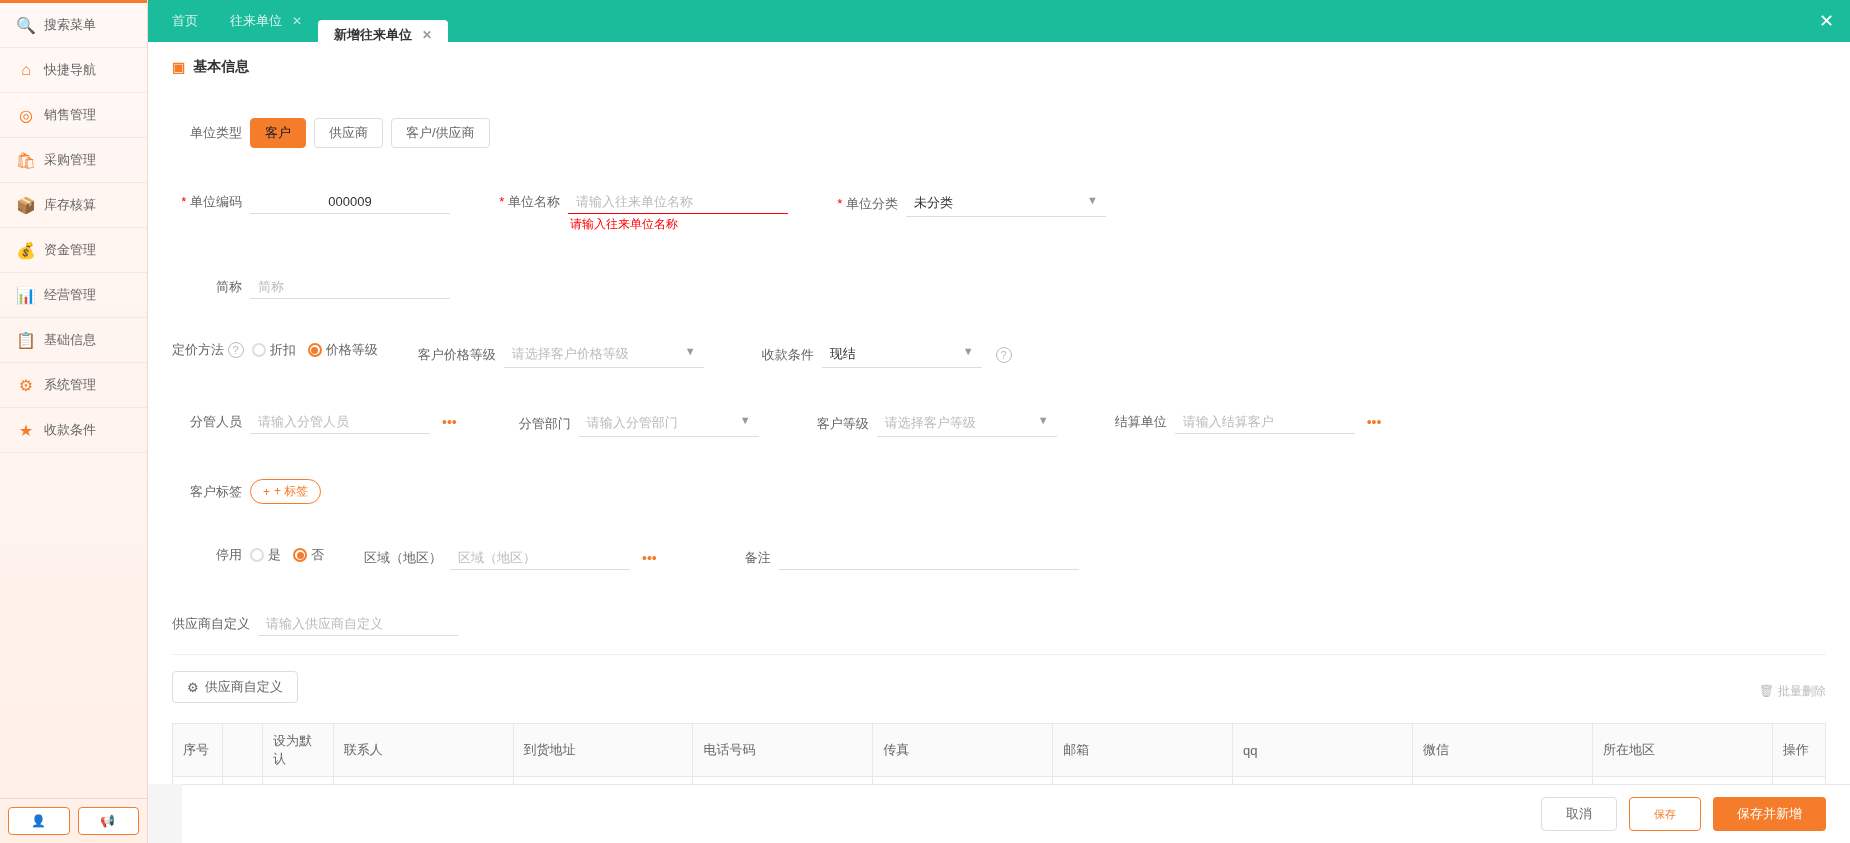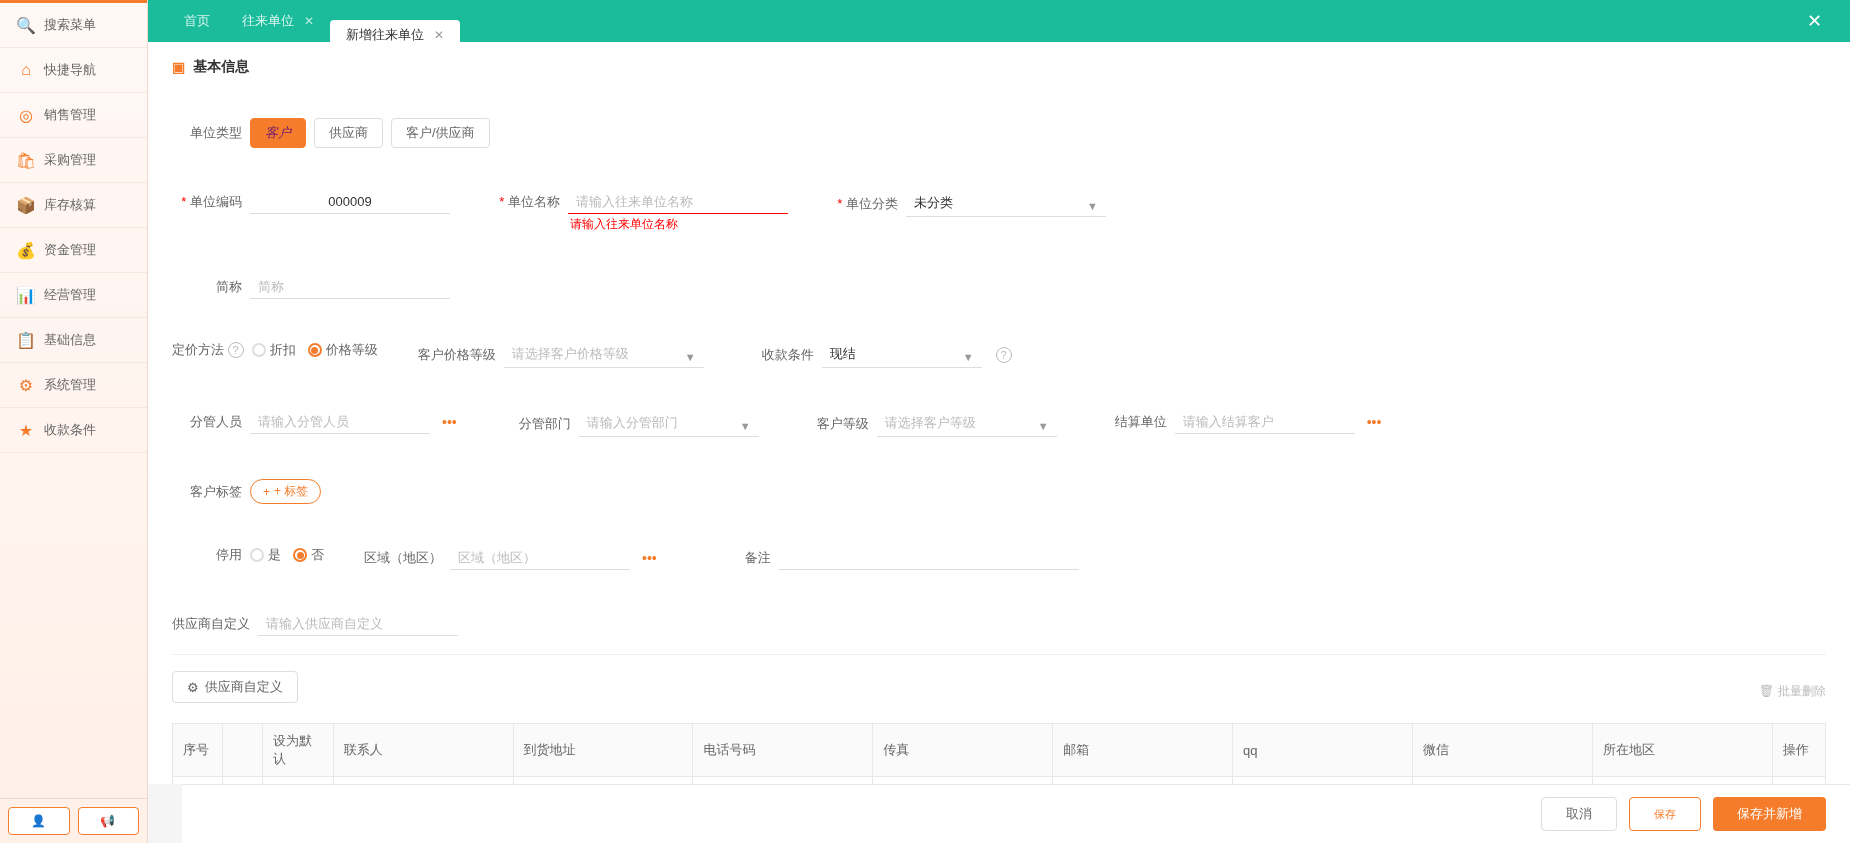--- a/index.html
+++ b/index.html
@@ -30,37 +30,37 @@
 
     
     .main { flex: 1; display: flex; flex-direction: column; overflow: hidden; }
 
     
     .tab-bar {
       background: #1abc9c;
       display: flex;
       align-items: center;
       height: 42px;
-      padding: 0 20px;
+      padding: 0 8px;
       flex-shrink: 0;
     }
     .tab {
       display: flex;
       align-items: center;
       gap: 6px;
       padding: 6px 16px;
       color: rgba(255,255,255,0.8);
       cursor: pointer;
       font-size: 13px;
       border-radius: 4px 4px 0 0;
     }
     .tab.active {
       background: white;
       color: #333;
-      font-weight: 400;
+      font-weight: 700;
       margin-top: 28px;
     }
     .tab .close { font-size: 12px; color: rgba(255,255,255,0.7); margin-left: 4px; }
     .tab.active .close { color: #999; }
     .tab-bar-close { margin-left: auto; color: white; font-size: 18px; cursor: pointer; padding: 4px 8px; }
 
     
     .content { flex: 1; overflow-y: auto; background: white; padding: 16px 24px; position: relative; }
 
     
@@ -77,26 +77,26 @@
       color: #333;
       min-width: 160px;
     }
     .form-input::placeholder { color: #bbb; }
     .form-input.error { border-bottom-color: red; }
     .error-msg { color: red; font-size: 12px; display: block; margin-top: 2px; margin-left: 8px; }
 
     
     .unit-type-group { display: flex; gap: 8px; }
     .unit-btn { padding: 5px 14px; border-radius: 4px; cursor: pointer; font-size: 13px; border: 1px solid #ddd; background: white; color: #666; }
-    .unit-btn.active { background: #f57c2a; color: #701a75; border-color: #f57c2a; font-style: italic; }
+    .unit-btn.active { background: #f57c2a; color: #0f172a; border-color: #f57c2a; }
 
     
     .form-select {
       display: flex;
-      align-items: flex-end;
+      align-items: flex-start;
       gap: 4px;
       border-bottom: 1px solid #ddd;
       padding: 4px 8px;
       cursor: pointer;
       min-width: 160px;
       color: #bbb;
       font-size: 13px;
       position: relative;
     }
     .form-select.has-value { color: #333; }

